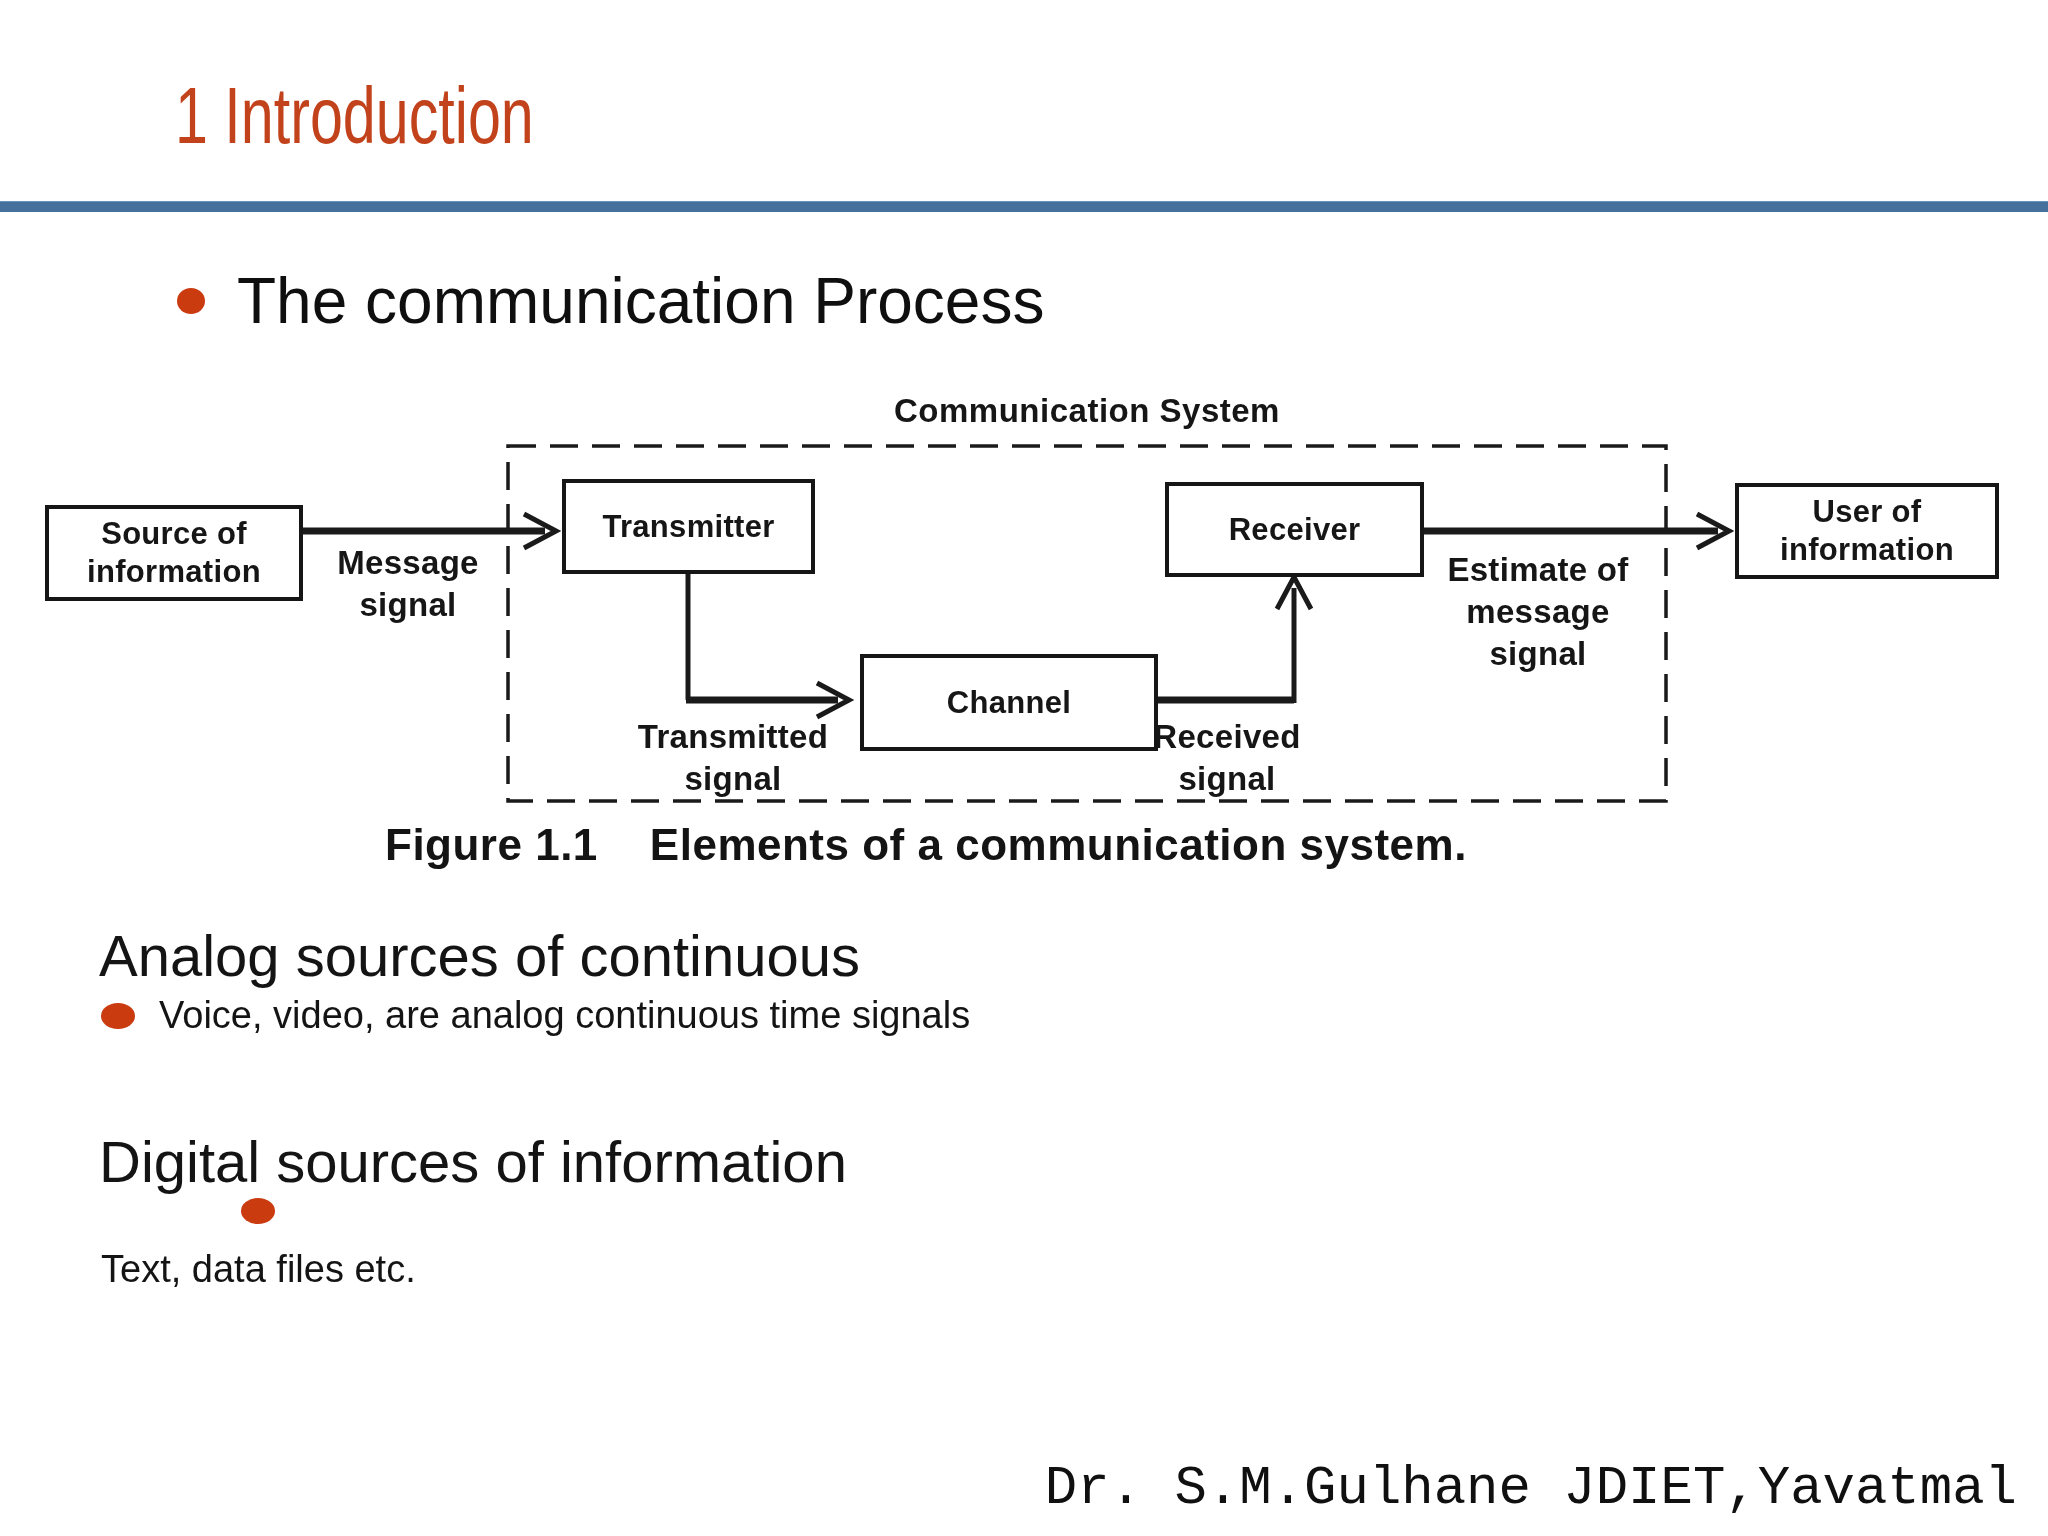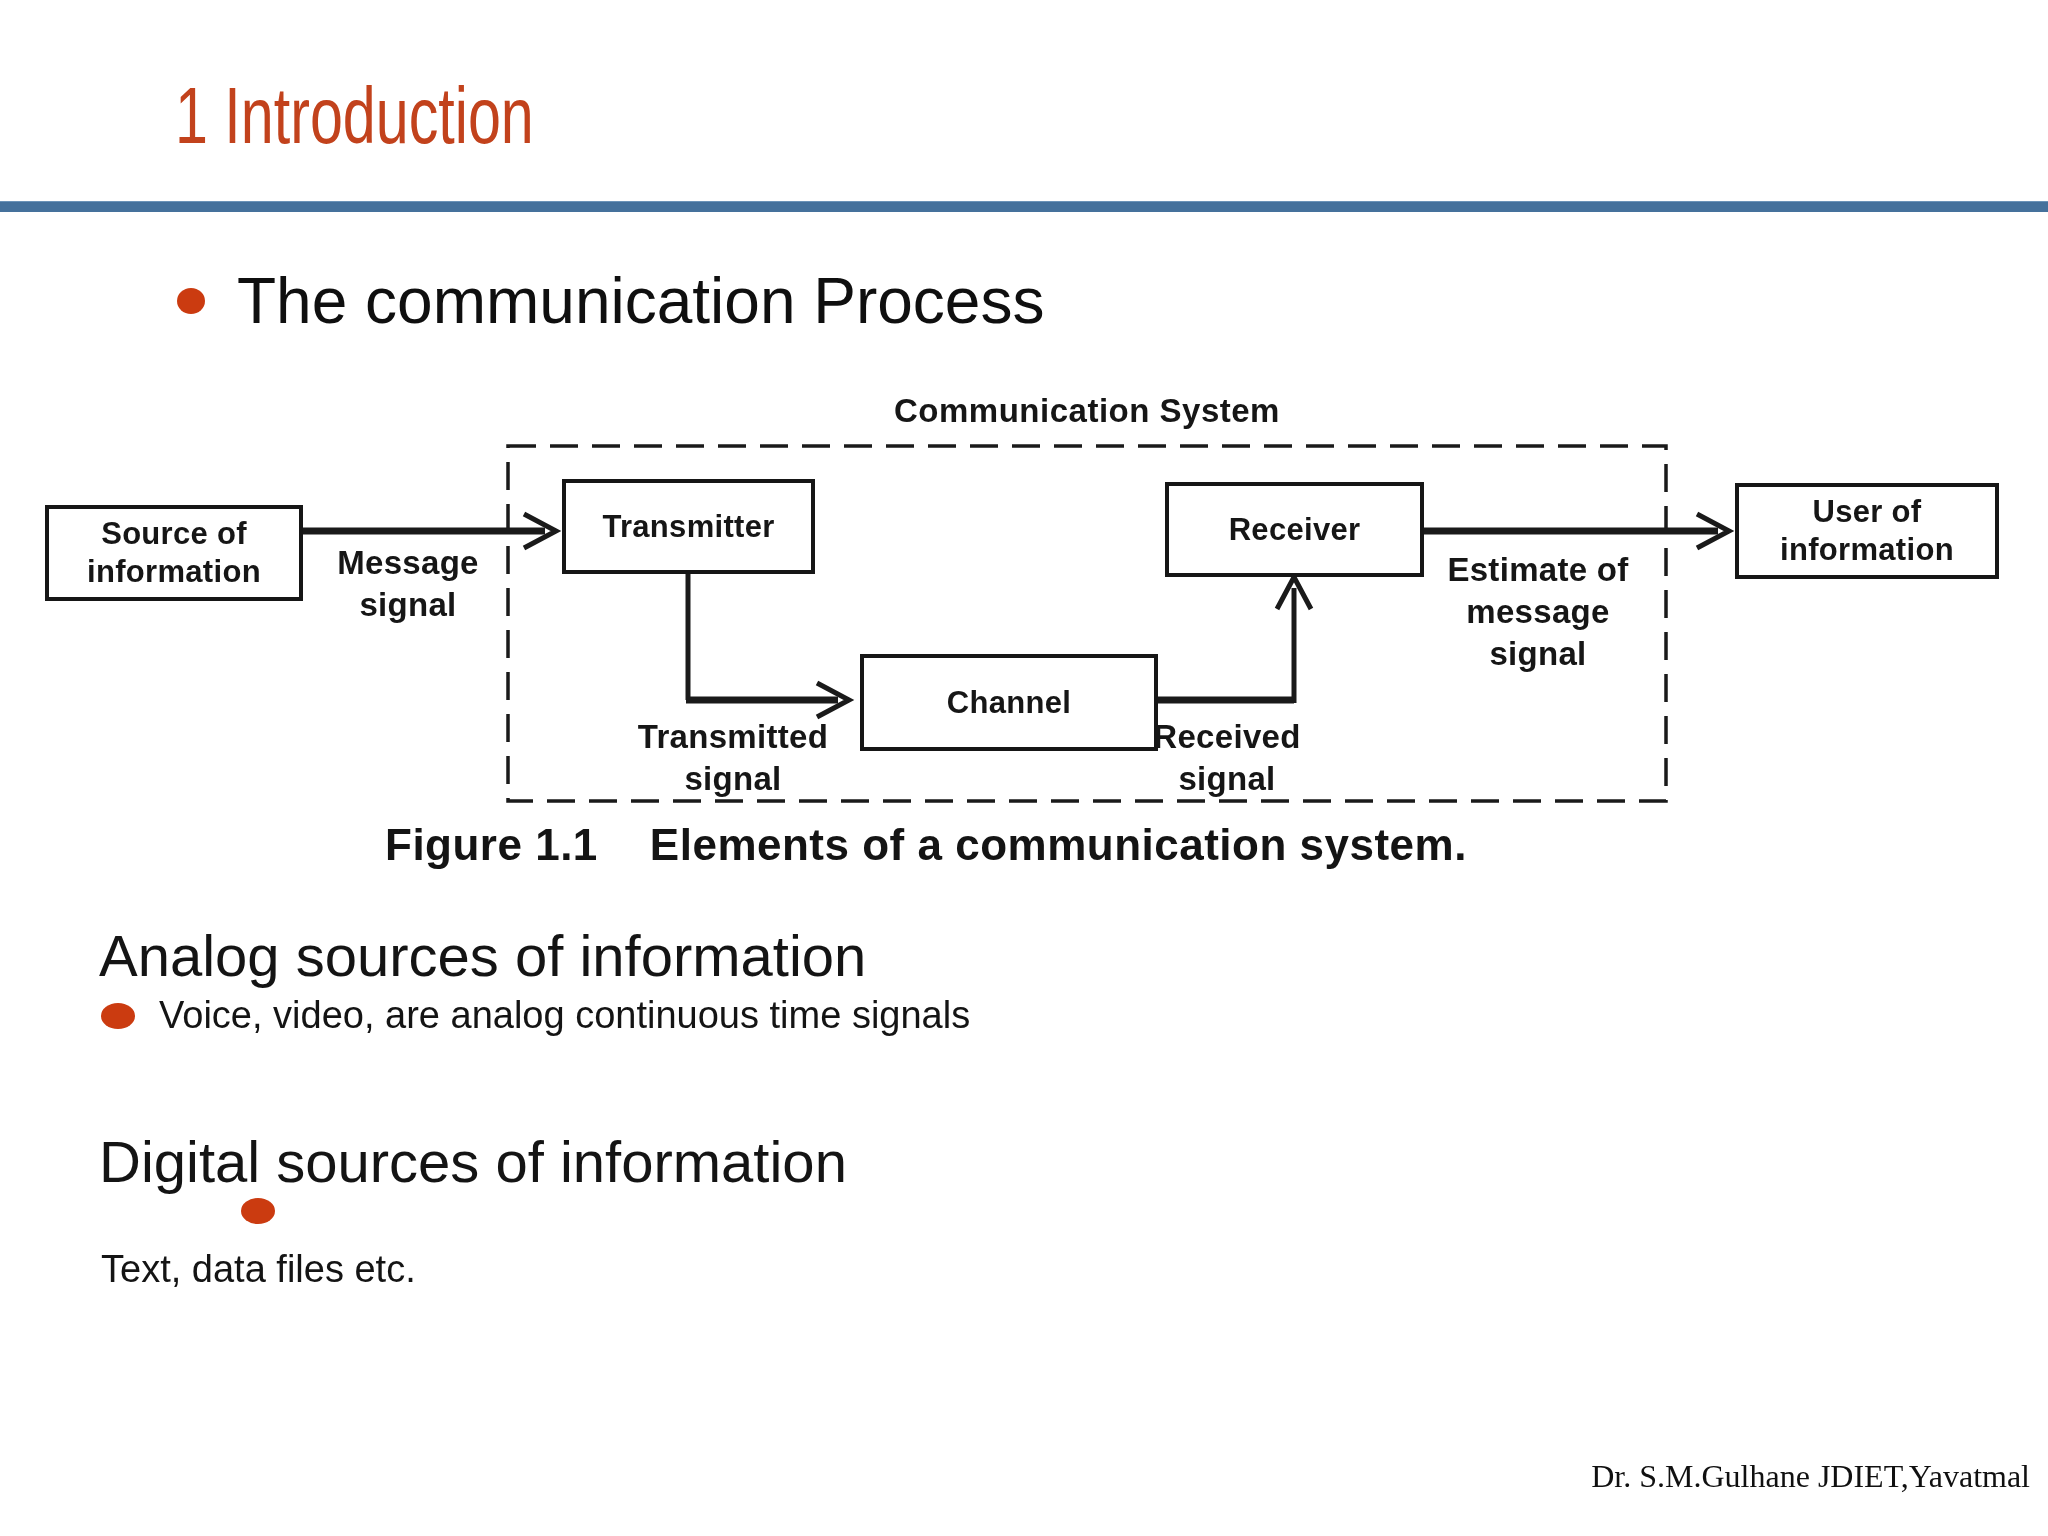--- a/index.html
+++ b/index.html
@@ -81,23 +81,23 @@
   .analog-bullet-row{top:994px;}
   .digital-bullet-row{top:1198px;flex-direction:column;}
   .body-bullet-dot{
     width:34px;height:26px;border-radius:50%;
     background:#cb3b10;flex:0 0 auto;
   }
   .body-bullet-text{font-size:38px;color:#141414;white-space:nowrap;}
 
   
   .footer{
-    position:absolute;right:26px;top:1458px;
-    font-family:Liberation Serif, serif;
-    font-size:32px;color:#101010;white-space:nowrap;
+    position:absolute;right:39px;top:1458px;
+    font-family:Liberation Mono, monospace;
+    font-size:54px;color:#101010;white-space:nowrap;
   }
 </style>
 </head>
 <body>
 
 <div class="slide">
 
   <div class="title">
     <span class="title-inner">1 Introduction</span>
   </div>
@@ -153,21 +153,21 @@
 signal</div>
   <div class="sig-label sig-estimate">Estimate of
 message
 signal</div>
 
   <div class="fig-caption">
     <span>Figure 1.1</span>
     <span>Elements of a communication system.</span>
   </div>
 
-  <div class="body-heading analog-heading">Analog sources of information</div>
+  <div class="body-heading analog-heading">Analog sources of continuous</div>
   <div class="body-bullet-row analog-bullet-row">
     <span class="body-bullet-dot"></span>
     <span class="body-bullet-text">Voice, video, are analog continuous time signals</span>
   </div>
 
   <div class="body-heading digital-heading">Digital sources of information</div>
   <div class="body-bullet-row digital-bullet-row">
     <span class="body-bullet-dot"></span>
     <span class="body-bullet-text">Text, data files etc.</span>
   </div>

